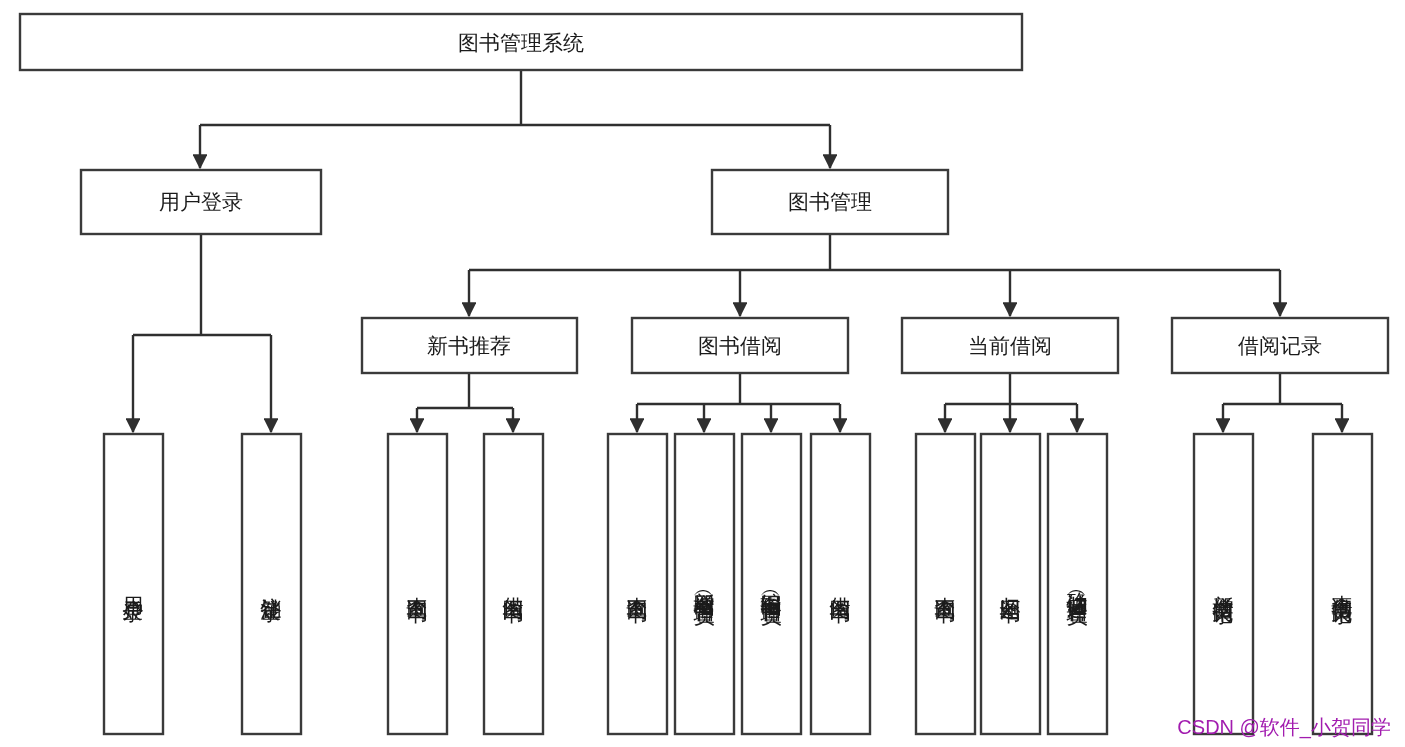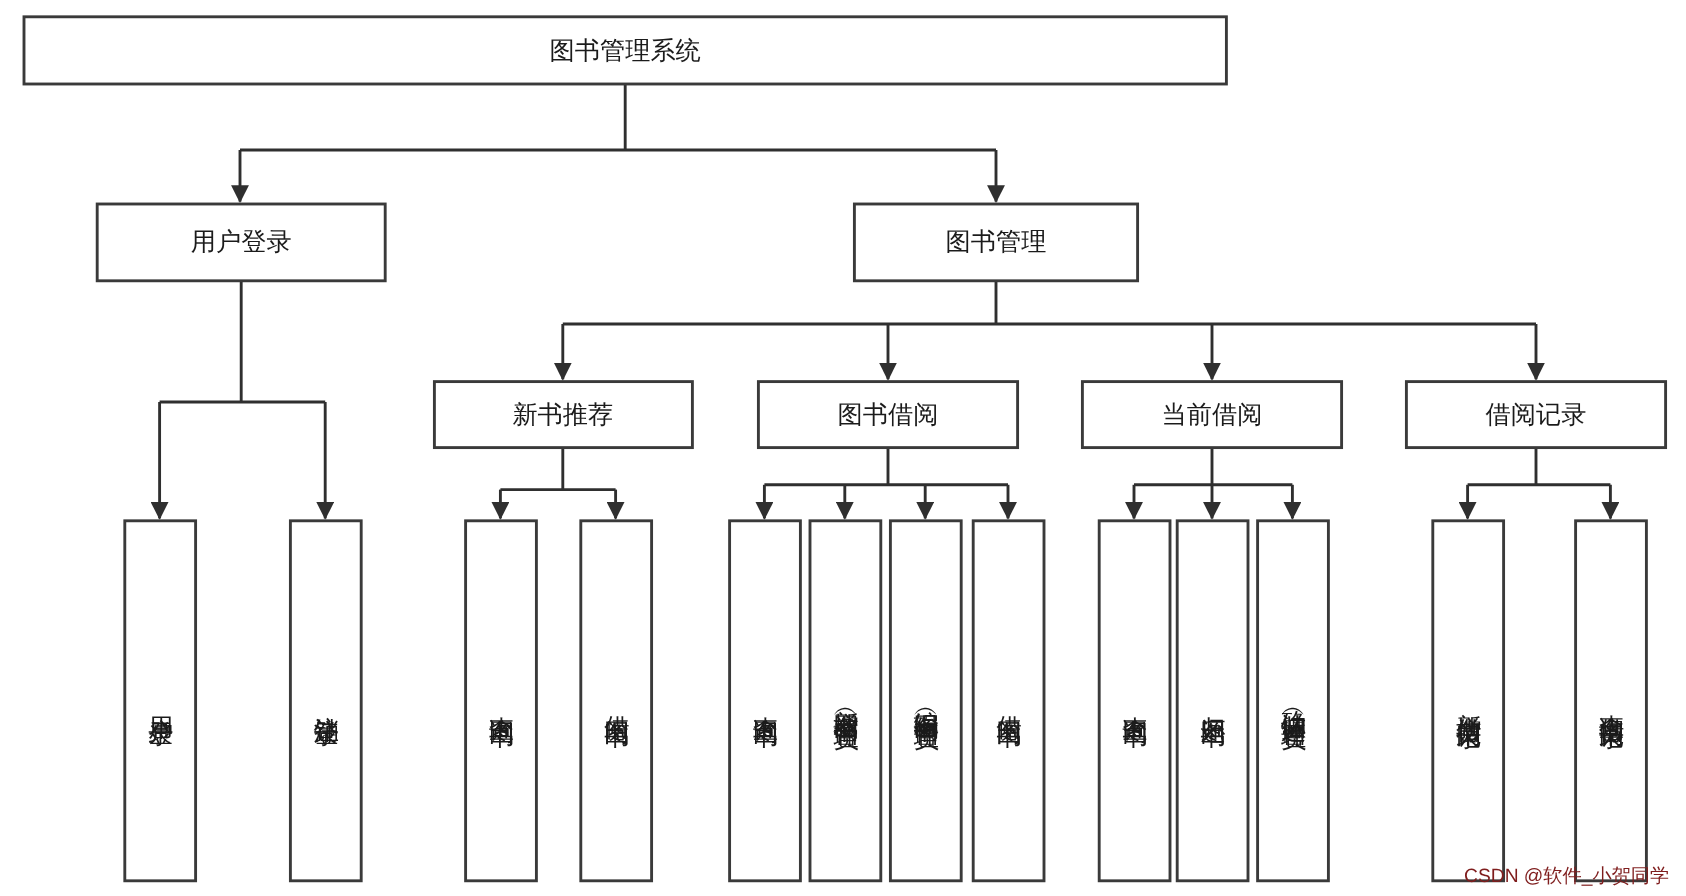--- a/index.html
+++ b/index.html
@@ -44,22 +44,22 @@
   }
   .arrow-head {
     fill: #2f2f2f;
     stroke: none;
   }
   .watermark {
     position: absolute;
     right: 8px;
     bottom: 6px;
     font-family: "Liberation Sans", "DejaVu Sans", sans-serif;
-    font-size: 16px;
-    color: #7f1d1d;
+    font-size: 20px;
+    color: #a21caf;
     white-space: nowrap;
     pointer-events: none;
   }
 </style>
 </head>
 <body>
 
 <div id="stage">
 
   <svg id="diagram" viewBox="0 0 1405 747">

